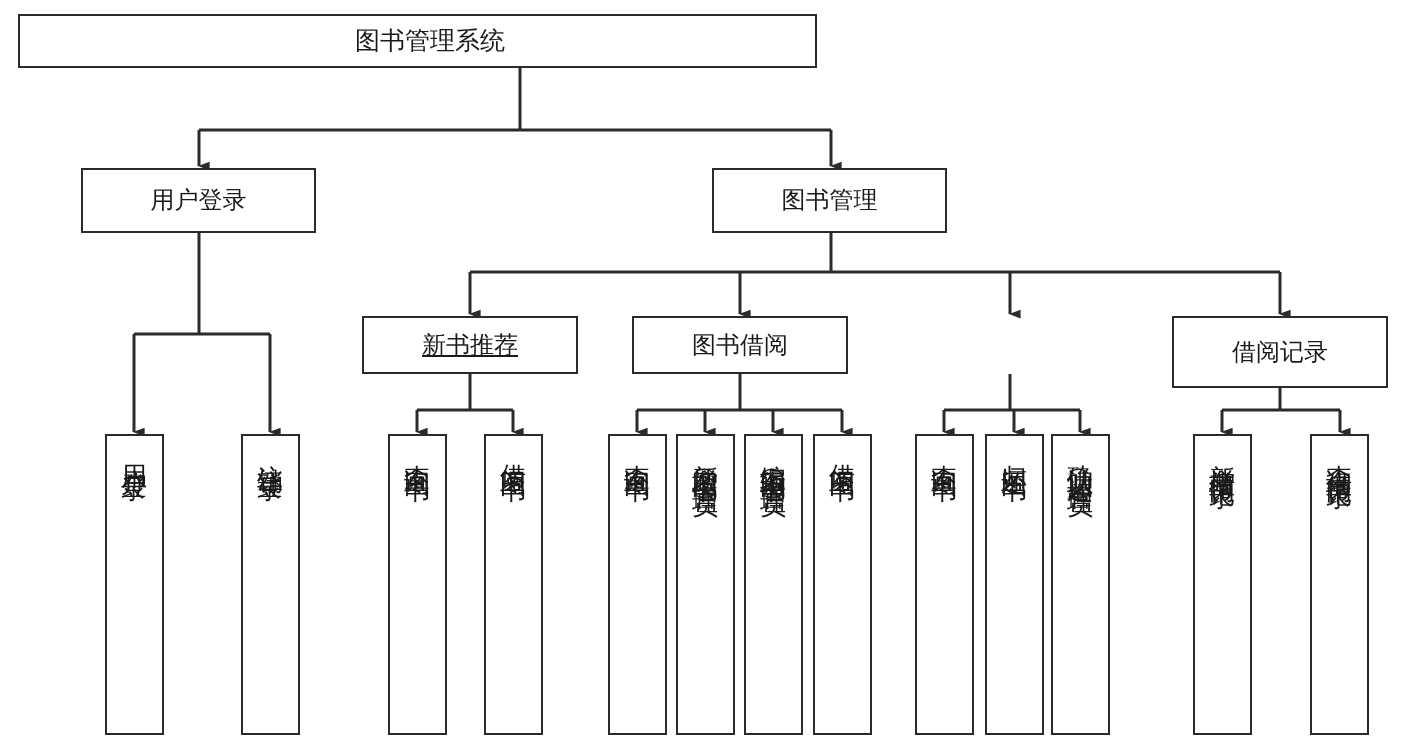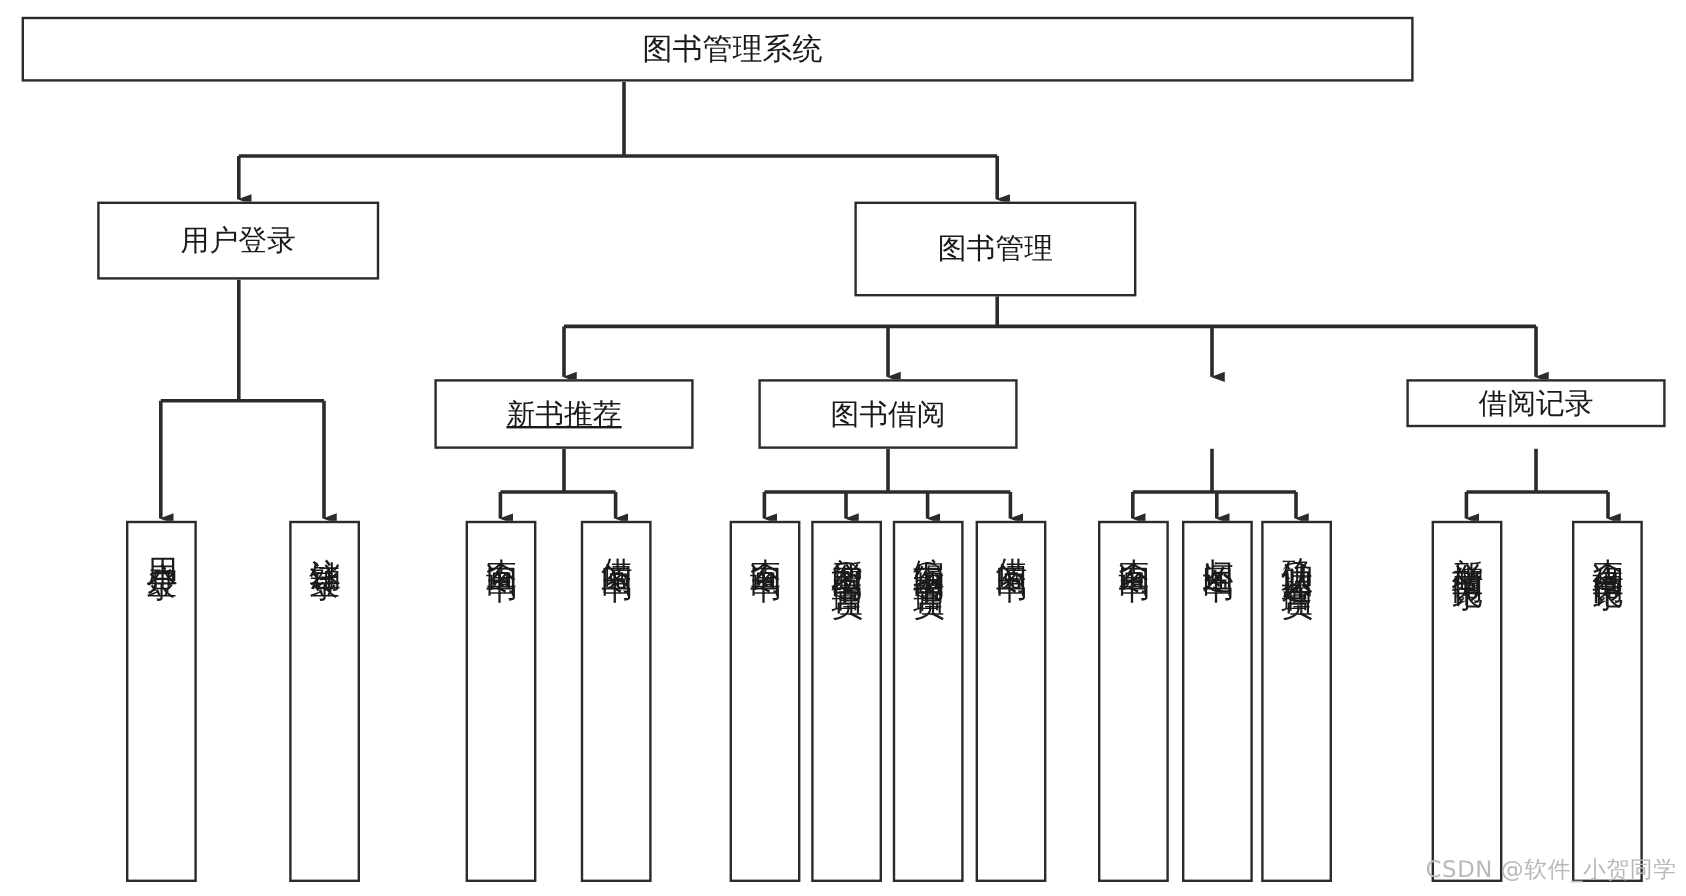--- a/index.html
+++ b/index.html
@@ -124,42 +124,42 @@
       <path d="M 1014 410 L 1014 432" marker-end="url(#arrowhead)"></path>
       <path d="M 1080 410 L 1080 432" marker-end="url(#arrowhead)"></path>
 
       <path d="M 1280 374 L 1280 410"></path>
       <path d="M 1222 410 L 1340 410"></path>
       <path d="M 1222 410 L 1222 432" marker-end="url(#arrowhead)"></path>
       <path d="M 1340 410 L 1340 432" marker-end="url(#arrowhead)"></path>
     </g>
   </svg>
 
-  <div class="node level-root" style="left:18px; top:14px; width:1160px; height:54px;padding-left:25px;">
+  <div class="node level-root" style="left:18px; top:14px; width:799px; height:54px;padding-left:25px;">
     <span class="node-label">图书管理系统</span>
   </div>
 
   <div class="node level-mid" style="left:81px; top:168px; width:235px; height:65px;">
     <span class="node-label">用户登录</span>
   </div>
 
-  <div class="node level-mid" style="left:712px; top:168px; width:235px; height:79px;">
+  <div class="node level-mid" style="left:712px; top:168px; width:235px; height:65px;">
     <span class="node-label">图书管理</span>
   </div>
 
   <div class="node level-mid" style="left:362px; top:316px; width:216px; height:58px;text-decoration:underline;">
     <span class="node-label">新书推荐</span>
   </div>
 
   <div class="node level-mid" style="left:632px; top:316px; width:216px; height:58px;">
     <span class="node-label">图书借阅</span>
   </div>
 
 
-  <div class="node level-mid" style="left:1172px; top:316px; width:216px; height:40px;">
+  <div class="node level-mid" style="left:1172px; top:316px; width:216px; height:72px;font-family:Liberation Serif, serif;">
     <span class="node-label">借阅记录</span>
   </div>
 
   <div class="node leaf" style="left:105px; top:434px; width:59px; height:301px;">
     <span class="node-label">用户登录</span>
   </div>
 
   <div class="node leaf" style="left:241px; top:434px; width:59px; height:301px;">
     <span class="node-label">注销登录</span>
   </div>
@@ -201,15 +201,14 @@
   </div>
 
   <div class="node leaf" style="left:1193px; top:434px; width:59px; height:301px;">
     <span class="node-label">新增借阅记录</span>
   </div>
 
   <div class="node leaf" style="left:1310px; top:434px; width:59px; height:301px;">
     <span class="node-label">查询借阅记录</span>
   </div>
 
-  <div class="watermark">CSDN @软件_小贺同学</div>
 
 </div>
 
 </body></html>

